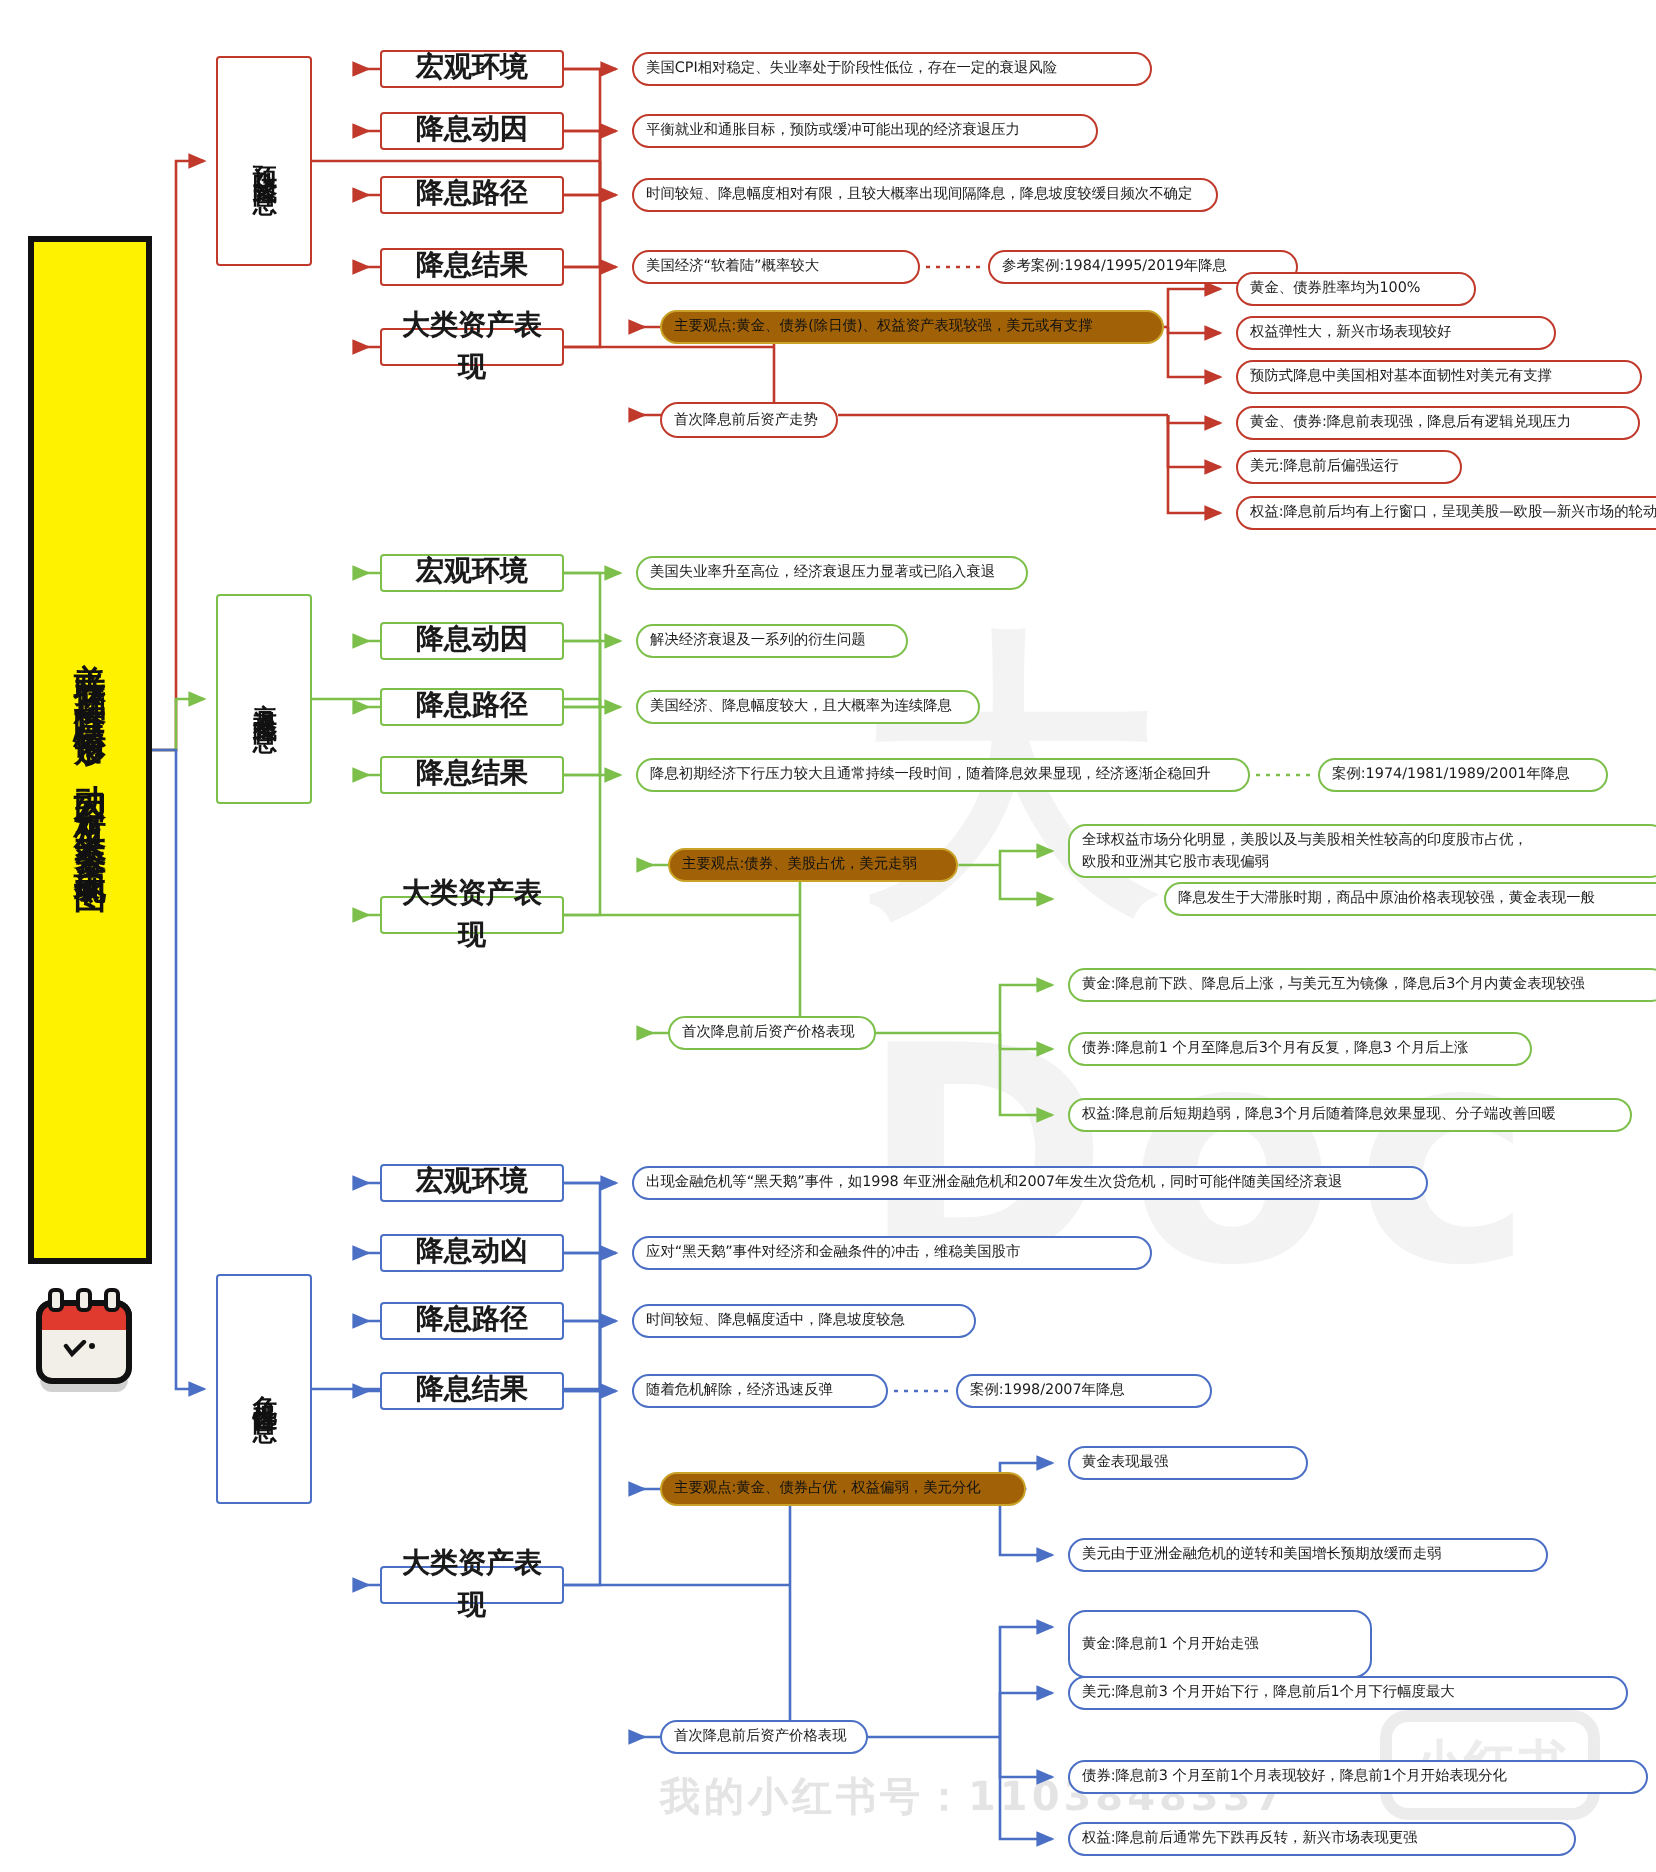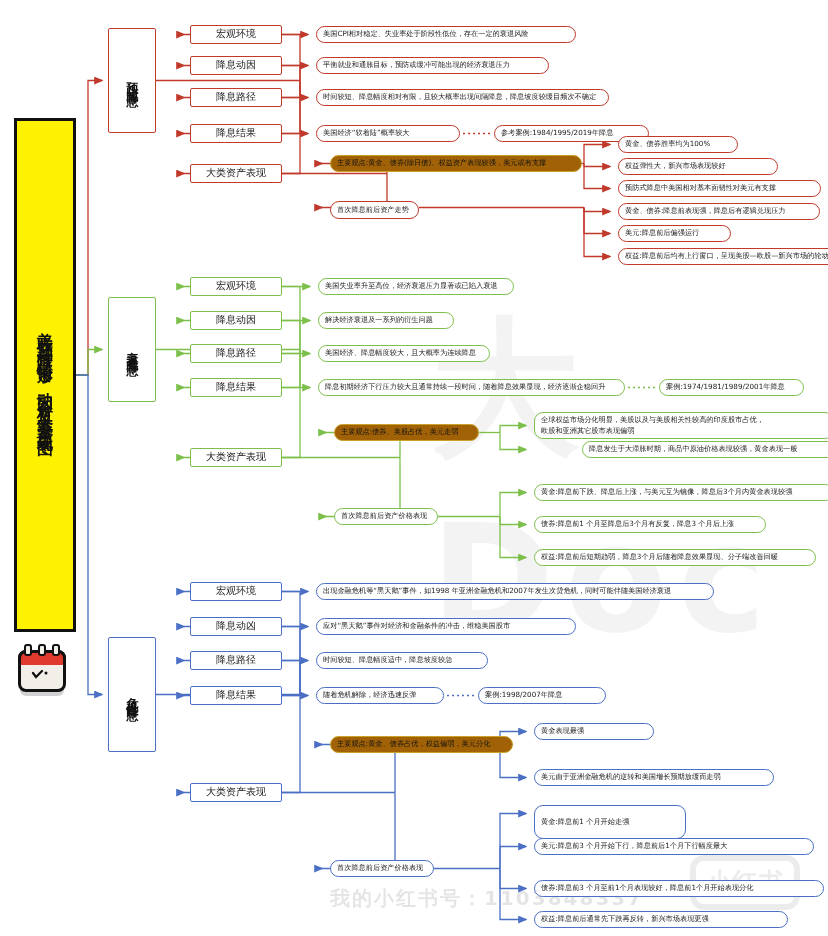--- a/index.html
+++ b/index.html
@@ -20,21 +20,21 @@
   .node{position:absolute;box-sizing:border-box;display:flex;align-items:center;
         justify-content:flex-start;background:#fff;border-width:1.4px;border-style:solid;
         font-size:7.2px;line-height:1.45;color:#1a1a1a;padding:2px 6px;white-space:pre-line;}
 
   
   .cat{position:absolute;box-sizing:border-box;background:#fff;border-width:1.5px;border-style:solid;
        writing-mode:vertical-rl;text-orientation:upright;display:flex;align-items:center;justify-content:center;
        font-size:12px;font-weight:700;letter-spacing:3px;color:#111;border-radius:2px;}
 
   
-  .lbl{border-radius:2px;justify-content:center;text-align:center;font-size:10px;font-weight:400;}
+  .lbl{border-radius:2px;justify-content:center;text-align:center;font-size:14px;font-weight:700;}
 
   
   .leaf{border-radius:9px;}
   
   .key{border-radius:9px;background:#a16207;border-color:#C9A227;font-weight:400;color:#111;}
   
   .case{border-radius:9px;}
 
   
   #title{position:absolute;left:14px;top:118px;width:56px;height:508px;background:#FFF200;

